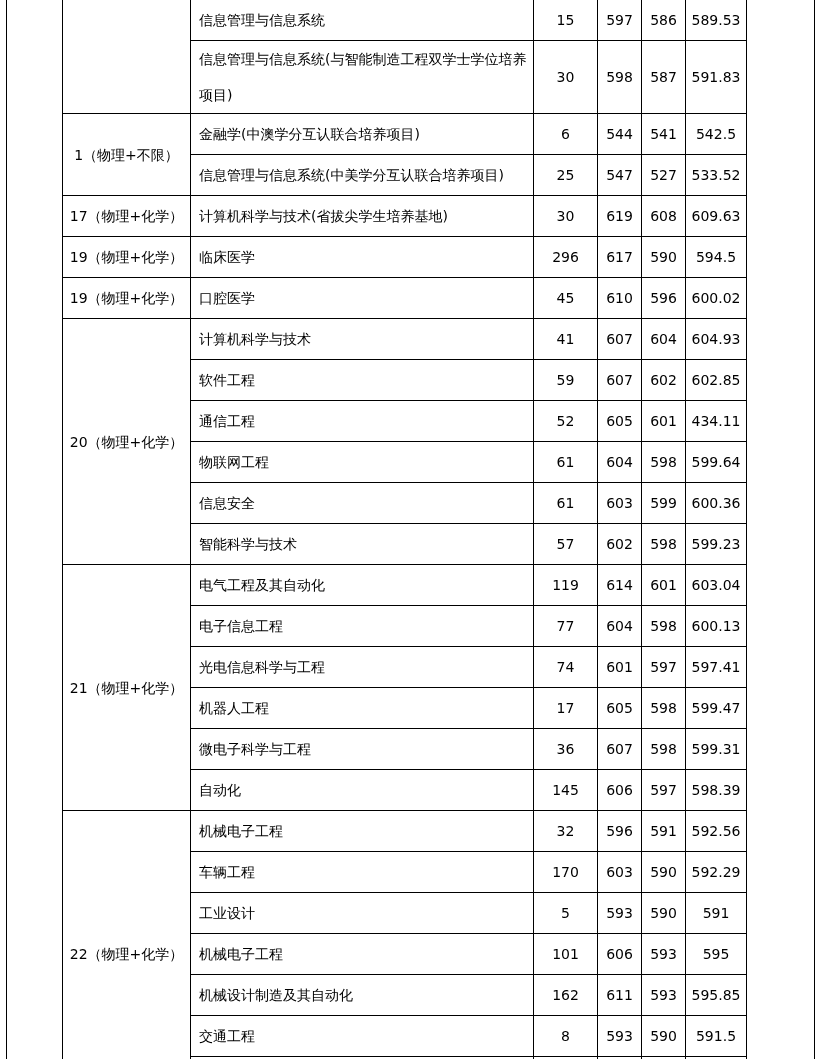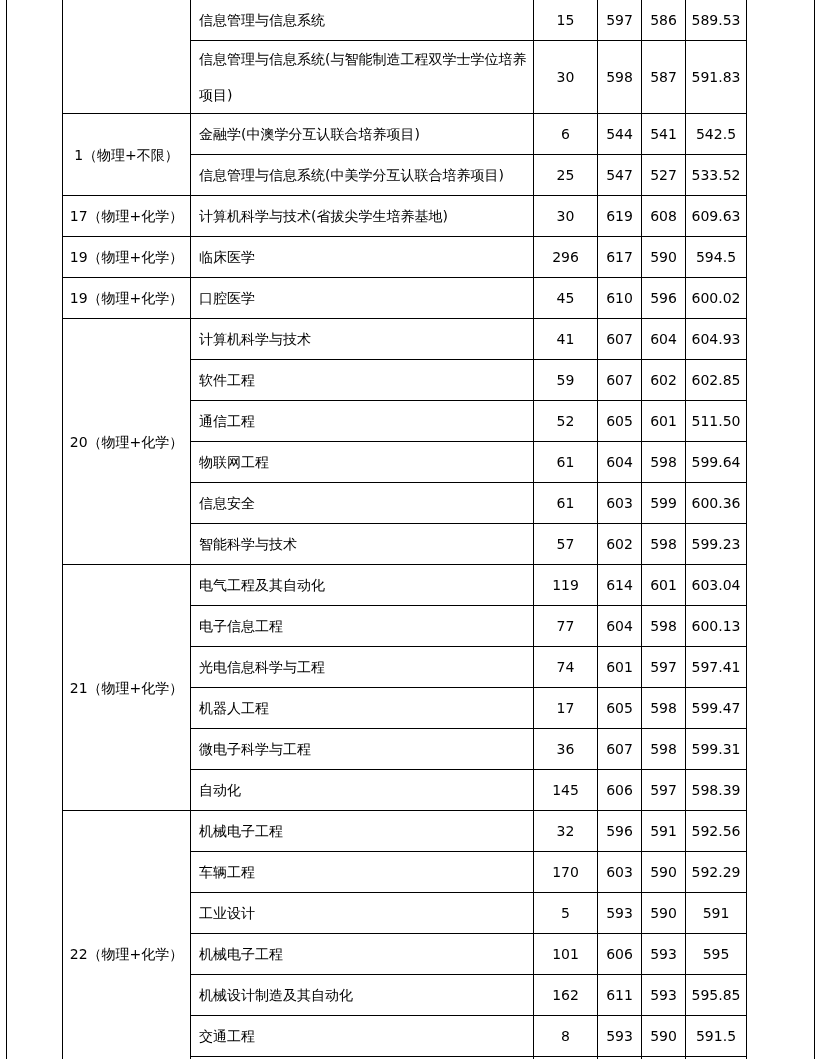--- a/index.html
+++ b/index.html
@@ -99,21 +99,21 @@
       <td class="num c1">59</td>
       <td class="num c2">607</td>
       <td class="num c3">602</td>
       <td class="num c4">602.85</td>
     </tr>
     <tr>
       <td class="major">通信工程</td>
       <td class="num c1">52</td>
       <td class="num c2">605</td>
       <td class="num c3">601</td>
-      <td class="num c4">511.50</td>
+      <td class="num c4">434.11</td>
     </tr>
     <tr>
       <td class="major">物联网工程</td>
       <td class="num c1">61</td>
       <td class="num c2">604</td>
       <td class="num c3">598</td>
       <td class="num c4">599.64</td>
     </tr>
     <tr>
       <td class="major">信息安全</td>

